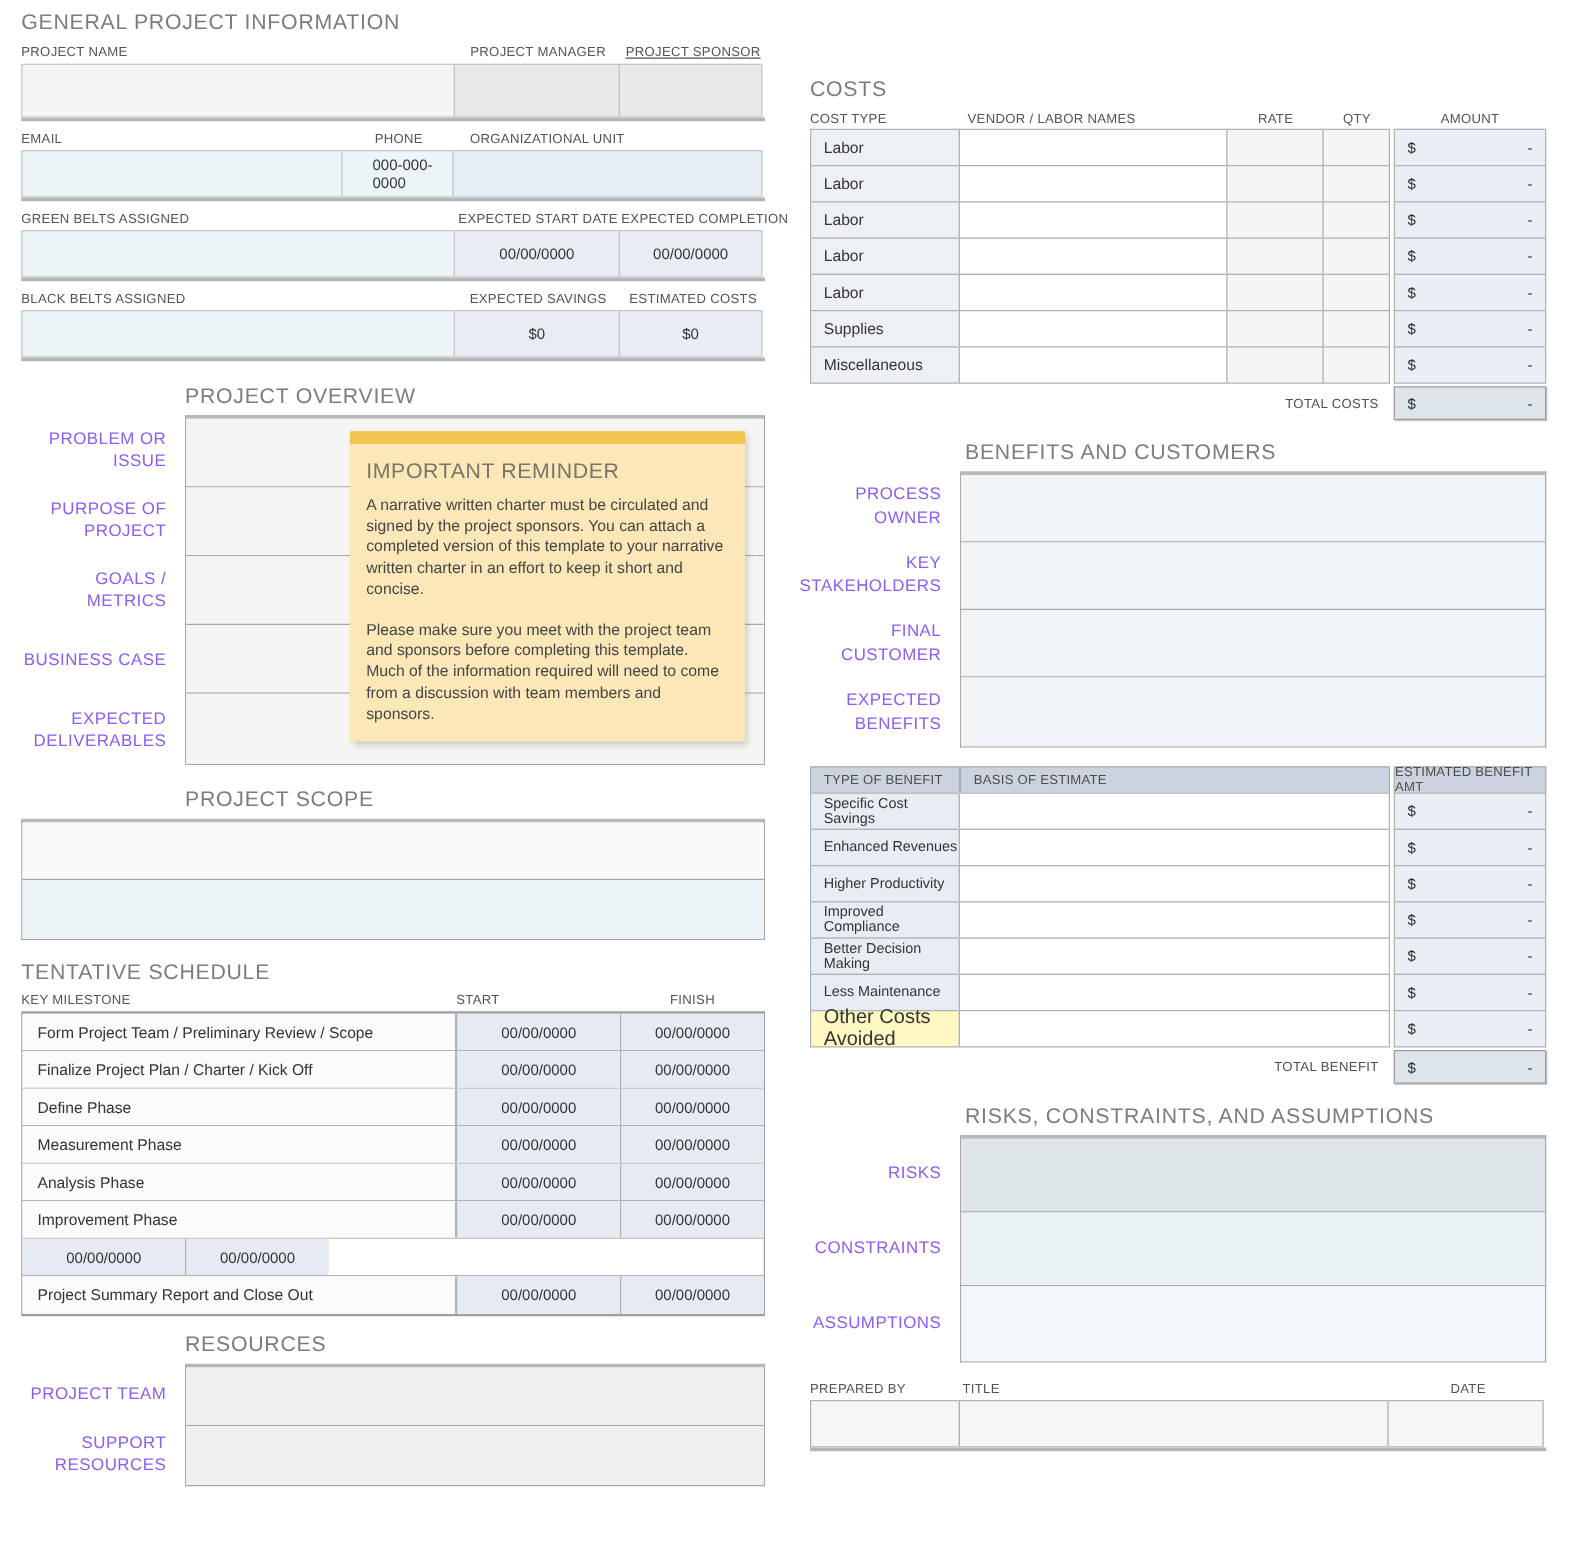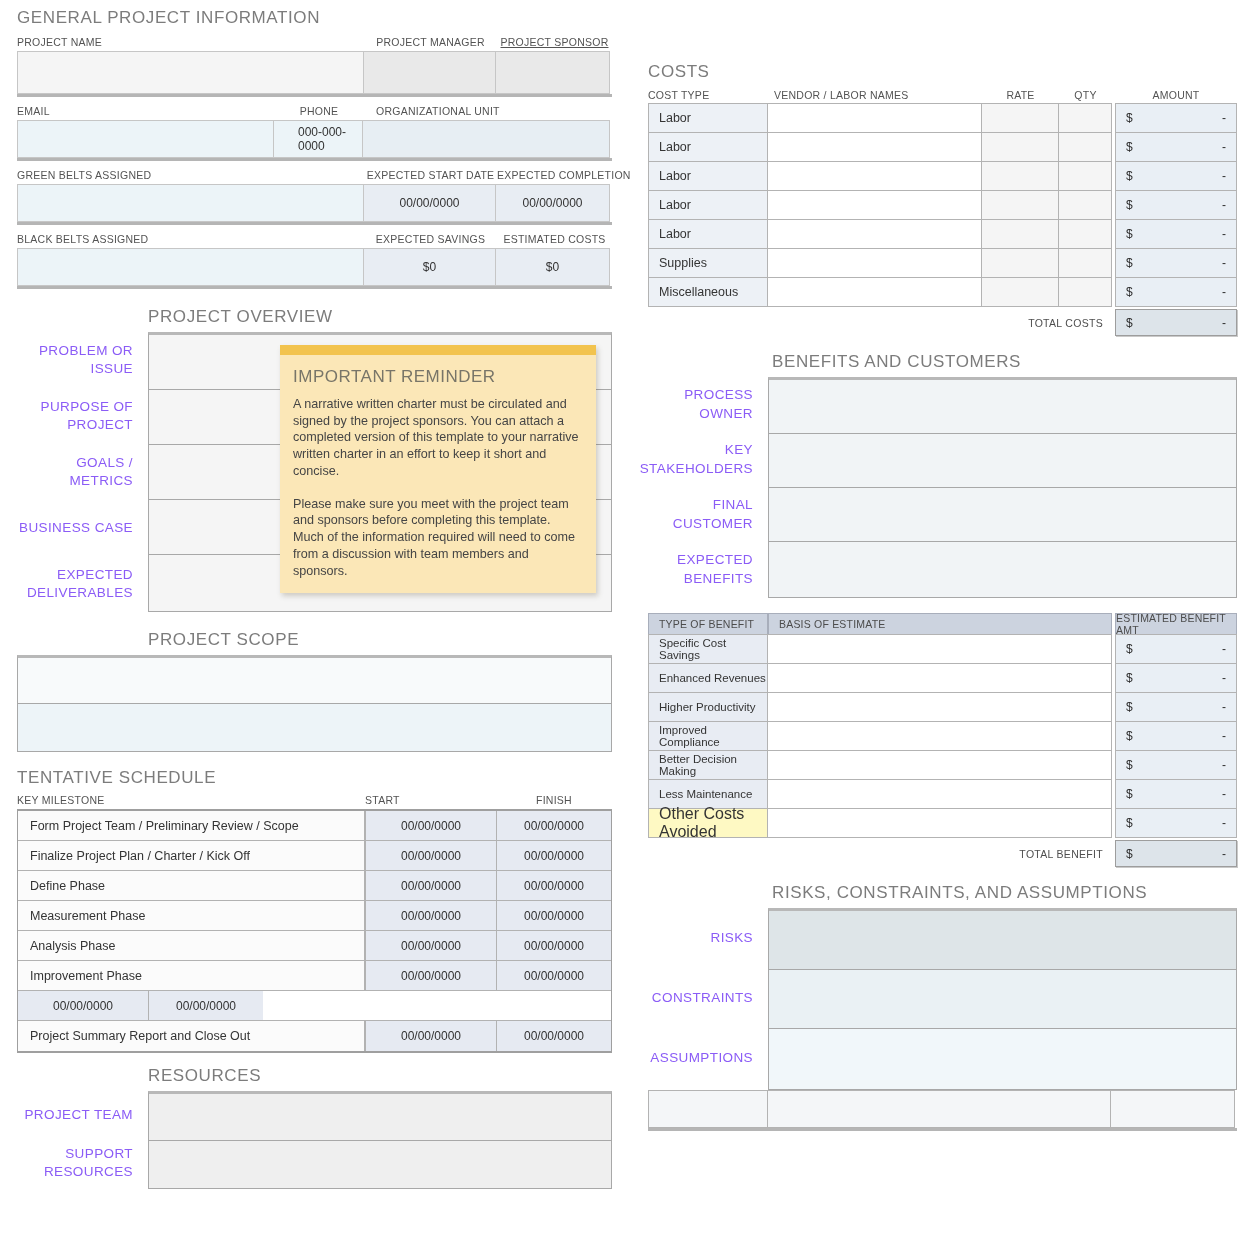--- a/index.html
+++ b/index.html
@@ -414,20 +414,25 @@
         <div class="glabel" style="height:60px;">CONSTRAINTS</div>
         <div class="glabel" style="height:60px;">ASSUMPTIONS</div>
       </div>
       <div class="cellcol">
         <div class="ccell" style="height:59px;background:#dee5e8;"></div>
         <div class="ccell" style="height:59px;background:#eaf1f4;"></div>
         <div class="ccell" style="height:60px;background:#f1f7fa;"></div>
       </div>
     </div>
 
+    <div class="lblrow" style="margin-top:15px;">
+      <span class="sml" style="width:120px;">PREPARED BY</span>
+      <span class="sml" style="width:344px;padding-left:2px;">TITLE</span>
+      <span class="sml" style="width:125px;text-align:center;">DATE</span>
+    </div>
     <div class="foot-boxes">
       <div class="foot-box" style="width:120px;"></div>
       <div class="foot-box" style="width:344px;margin-left:-1px;"></div>
       <div class="foot-box" style="width:125px;margin-left:-1px;"></div>
     </div>
 
   </div>
 </div>
 </div>
 

